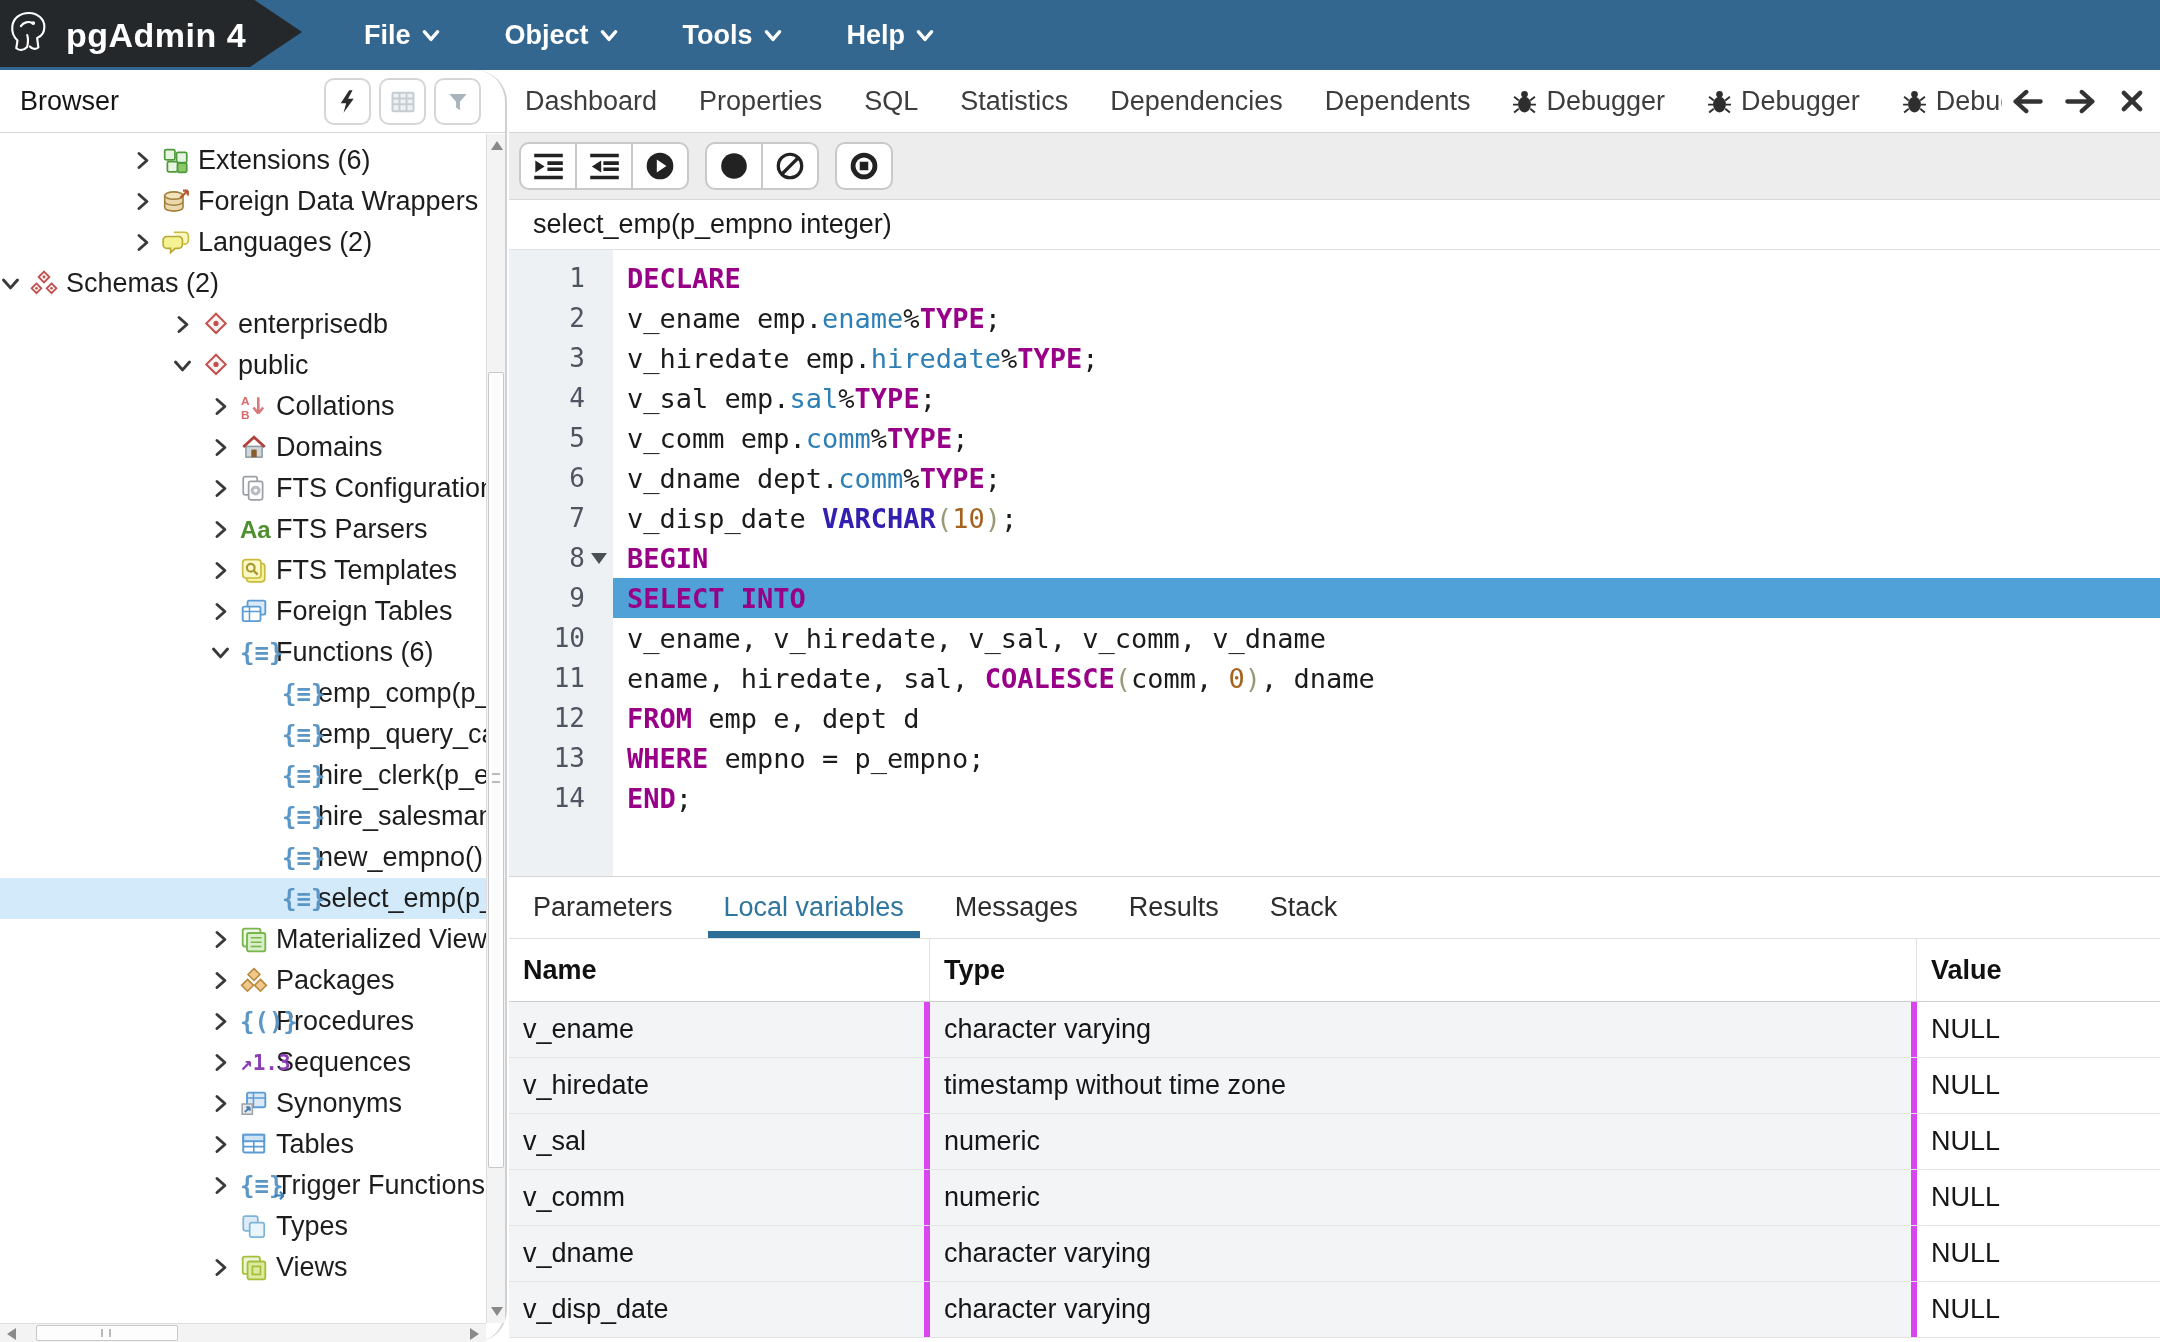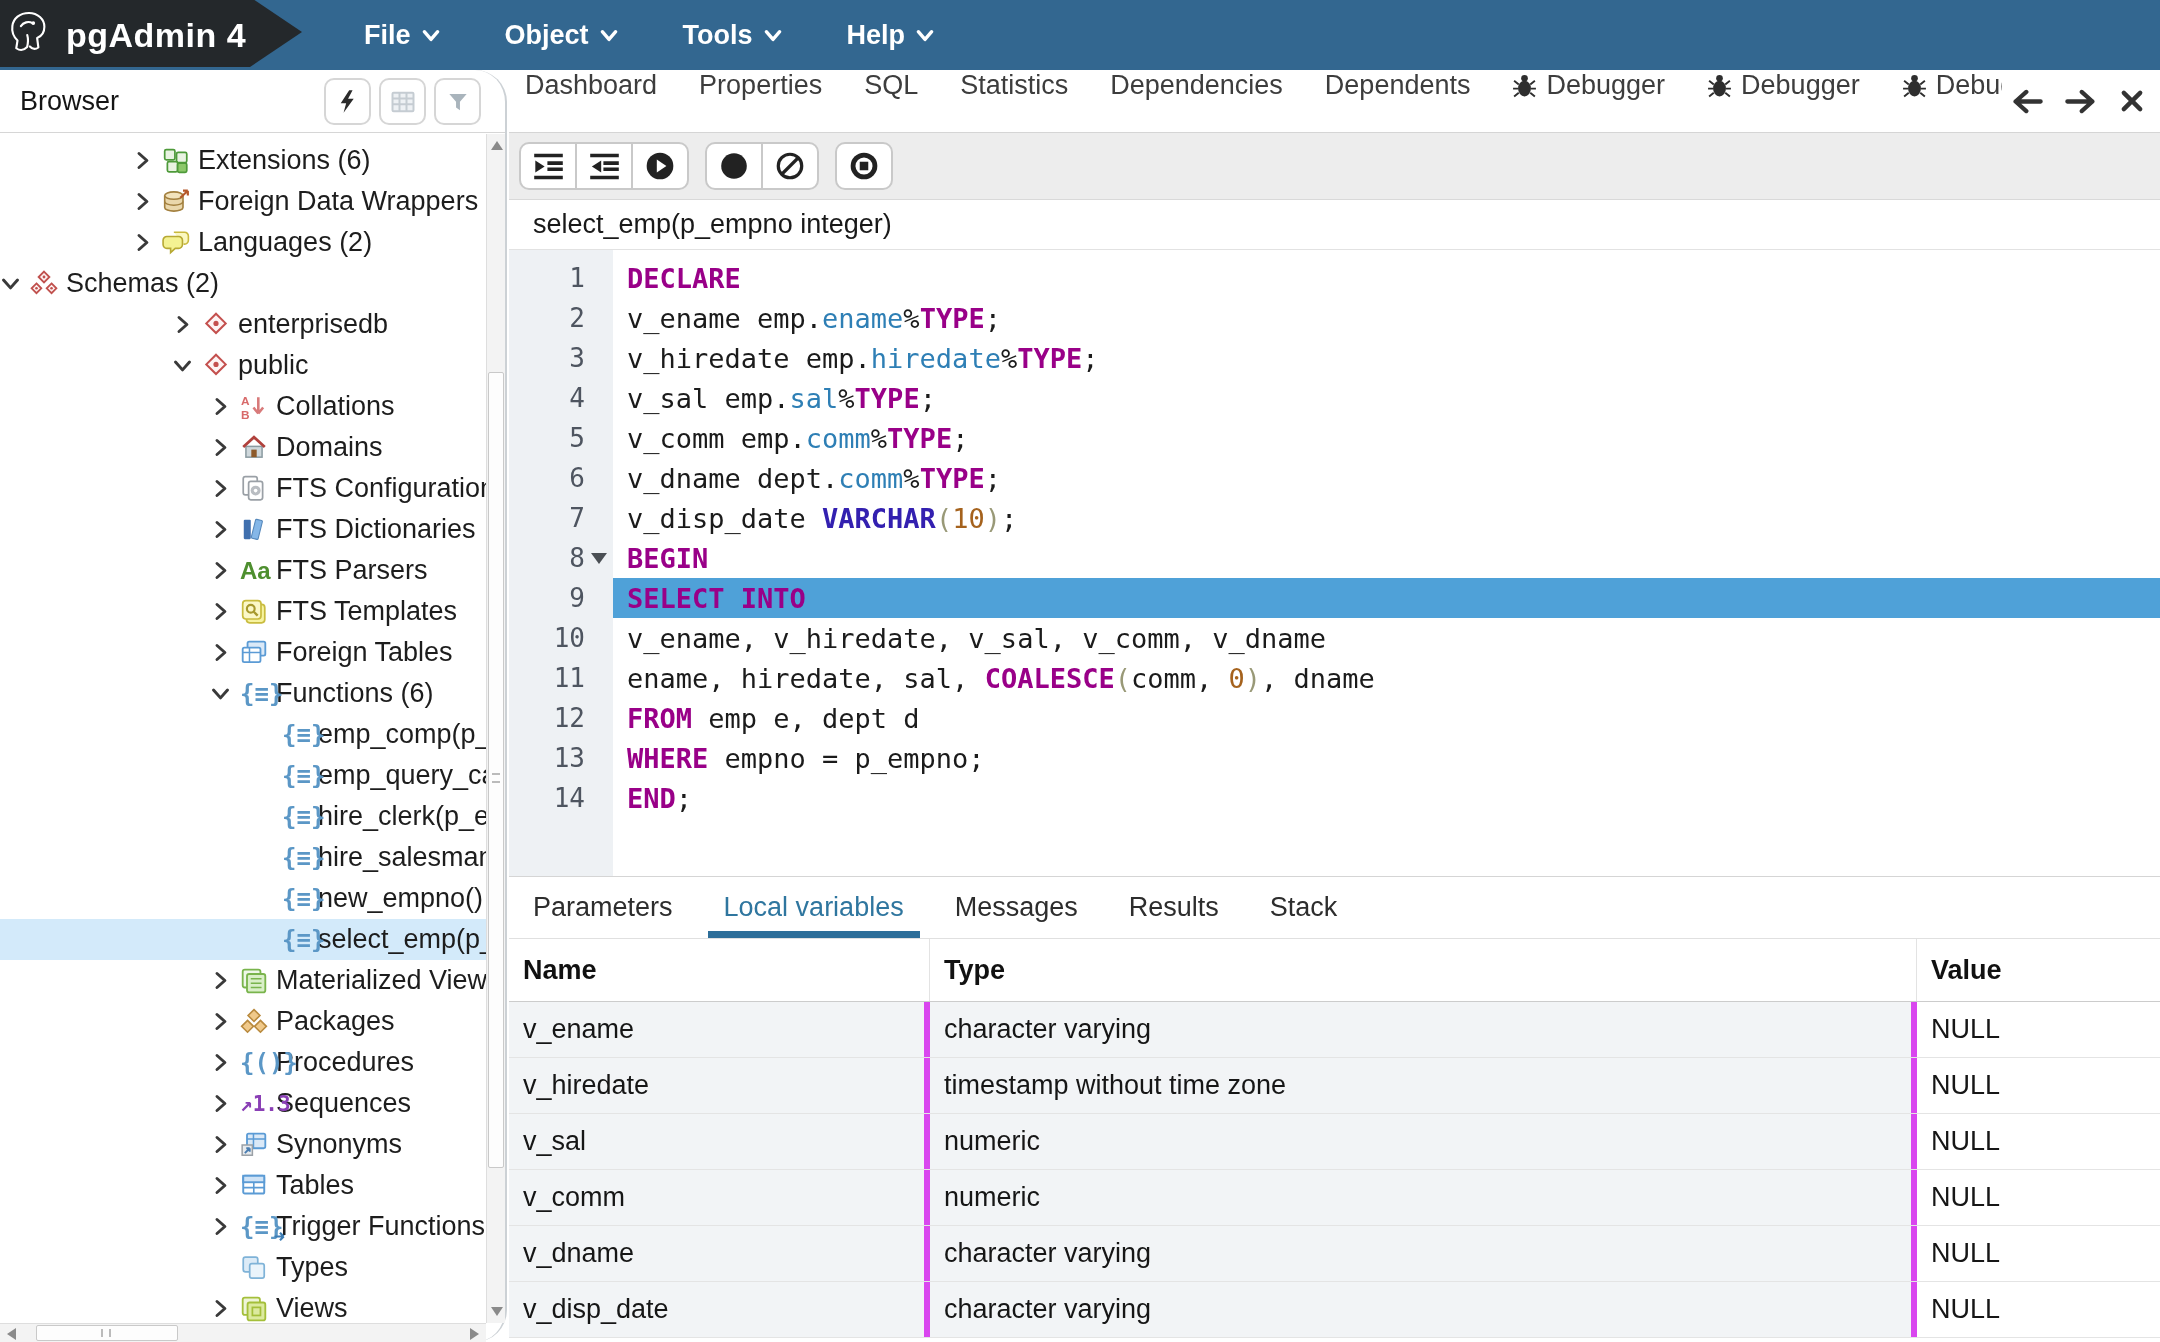--- a/index.html
+++ b/index.html
@@ -50,21 +50,21 @@
     background:#f3f3f3; border-top:1px solid #dedede; }
   .hthumb { position:absolute; top:1px; bottom:1px; left:36px; width:142px;
     background:#fdfdfd; border:1px solid #c9c9c9; border-radius:2px; }
   .grip-h { position:absolute; top:3px; bottom:3px; left:64px; width:10px;
     border-left:2px solid #bbb; border-right:2px solid #bbb; }
   .sc-arrow { position:absolute; width:0; height:0; }
 
   
   .content { position:absolute; top:70px; left:509px; right:0; bottom:0; background:#fff; }
   .tabbar { height:63px; border-bottom:1px solid #d5d5d5; display:flex;
-    align-items:flex-start; padding-left:16px; position:relative; overflow:hidden; }
+    align-items:center; padding-left:16px; position:relative; overflow:hidden; }
   .tab { font-size:27px; color:#3d3d3d; margin-right:42px; display:flex;
     align-items:center; gap:9px; flex:0 0 auto; cursor:pointer; }
   .tab-nav { position:absolute; right:0; top:0; height:62px; display:flex;
     align-items:center; gap:22px; background:#fff; padding:0 14px 0 10px; }
   .nav-btn { display:flex; align-items:center; cursor:pointer; }
 
   .toolbar { height:67px; background:var(--toolbar-bg,#ededed);
     border-bottom:1px solid #d9d9d9; display:flex; align-items:center; padding-left:10px; }
   .tgroup { display:flex; margin-right:16px; }
   .tbtn { width:58px; height:48px; background:#fff; border:2px solid #c9c9c9;
@@ -377,40 +377,20 @@
       <div class="tree-row" style="padding-left: 210px;">
         <span class="chev">
           <span style="display: inline-flex; align-items: center; position: relative;">
             <svg viewBox="0 0 24 24" width="21" height="21">
               <path d="M8 4l9 8-9 8" fill="none" stroke="#3a3a3a" stroke-width="3.4" stroke-linecap="round" stroke-linejoin="round"></path>
             </svg>
           </span>
         </span>
         <span class="tree-icn">
           <span style="display: inline-flex; align-items: center; position: relative;">
-            <svg viewBox="0 0 26 26" width="28" height="28">
-              <rect x="3.5" y="3.5" width="6.5" height="18" rx="1" fill="#3f6fae"></rect>
-              <g transform="rotate(14 16 12)">
-                <rect x="12.5" y="3.5" width="6.5" height="18" rx="1" fill="#85b7e8" stroke="#5588bb" stroke-width="1"></rect>
-              </g>
-            </svg>
-          </span>
-        </span>
-        <span class="tree-label">FTS Dictionaries</span>
-      </div>
-      <div class="tree-row" style="padding-left: 210px;">
-        <span class="chev">
-          <span style="display: inline-flex; align-items: center; position: relative;">
-            <svg viewBox="0 0 24 24" width="21" height="21">
-              <path d="M8 4l9 8-9 8" fill="none" stroke="#3a3a3a" stroke-width="3.4" stroke-linecap="round" stroke-linejoin="round"></path>
-            </svg>
-          </span>
-        </span>
-        <span class="tree-icn">
-          <span style="display: inline-flex; align-items: center; position: relative;">
             <b class="ticon aa-glyph">Aa</b>
           </span>
         </span>
         <span class="tree-label">FTS Parsers</span>
       </div>
       <div class="tree-row" style="padding-left: 210px;">
         <span class="chev">
           <span style="display: inline-flex; align-items: center; position: relative;">
             <svg viewBox="0 0 24 24" width="21" height="21">
               <path d="M8 4l9 8-9 8" fill="none" stroke="#3a3a3a" stroke-width="3.4" stroke-linecap="round" stroke-linejoin="round"></path>

